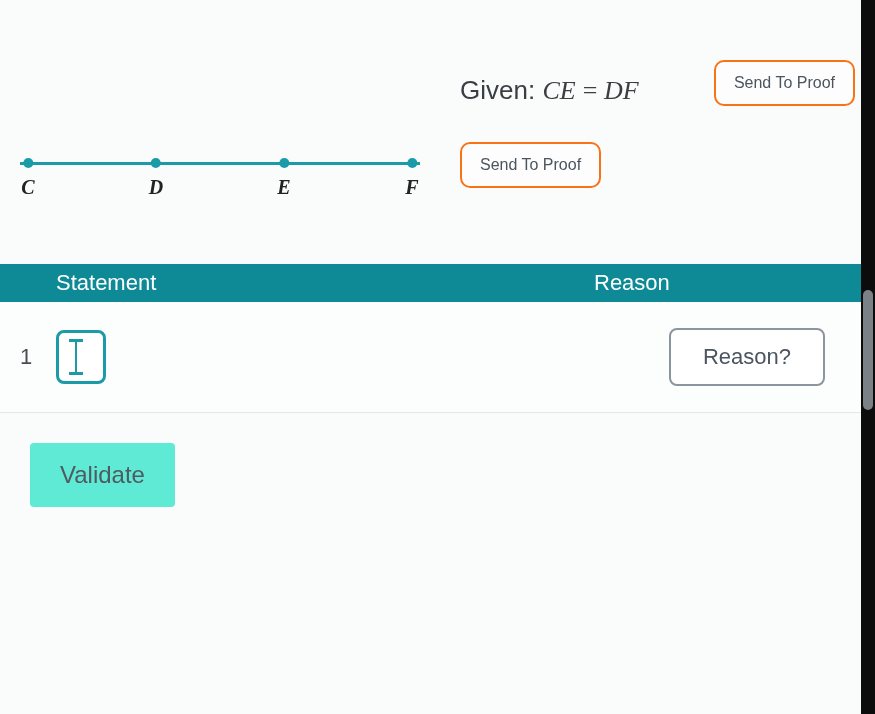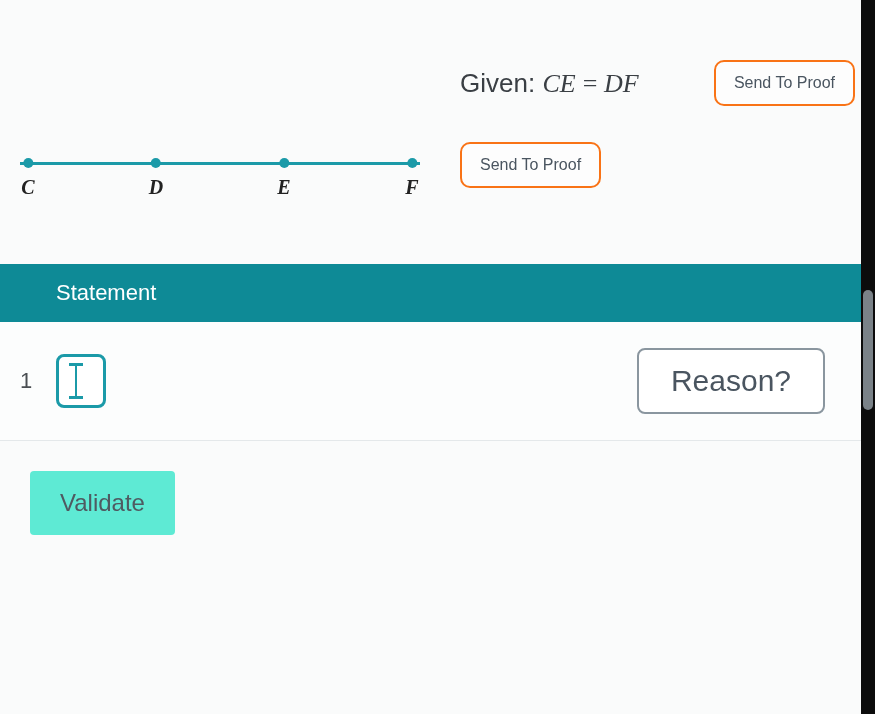--- a/index.html
+++ b/index.html
@@ -58,21 +58,21 @@
     .point.d { left: 34%; }
     .point.e { left: 66%; }
     .point.f { left: 98%; }
 
     .statements-area {
       flex: 1;
       padding-top: 30px;
     }
     .stmt-row {
       display: flex;
-      align-items: center;
+      align-items: flex-end;
       justify-content: space-between;
       margin-bottom: 36px;
     }
     .stmt-text {
       font-size: 26px;
       color: #3a3f44;
     }
     .stmt-text .mathvar {
       font-family: Georgia, 'Times New Roman', serif;
       font-style: italic;
@@ -91,21 +91,21 @@
       cursor: pointer;
       white-space: nowrap;
     }
 
     .table-header {
       display: flex;
       background: #0e8a96;
       color: #fff;
       font-size: 22px;
       font-weight: 400;
-      padding: 16px 0;
+      padding: 6px 0;
       gap: 24px;
     }
     .th-statement {
       flex: 0 0 64%;
       padding-left: 56px;
     }
     .th-reason {
       flex: 1;
       padding-left: 10px;
     }
@@ -148,21 +148,21 @@
       display: flex;
       flex-direction: column;
       align-items: center;
     }
     .reason-btn {
       margin-left: auto;
       margin-right: 30px;
       border: 2px solid #8a969f;
       background: #fff;
       color: #4a5560;
-      font-size: 30px;
+      font-size: 22px;
       padding: 14px 32px;
       border-radius: 8px;
       cursor: pointer;
     }
 
     .bottom-area {
       padding: 30px 30px;
     }
     .validate-btn {
       border: none;
@@ -229,20 +229,21 @@
       <button class="send-btn">Send To Proof</button>
     </div>
     <div class="stmt-row">
       <button class="send-btn">Send To Proof</button>
     </div>
   </div>
 </div>
 
 <div class="table-header">
   <div class="th-statement">Statement</div>
+  <div class="th-reason">Reason</div>
 </div>
 
 <div class="proof-row">
   <div class="row-num">1</div>
   <div class="stmt-input-wrap">
     <div class="cursor-wrap">
       <div class="cursor-cap"></div>
       <div class="cursor-bar"></div>
       <div class="cursor-cap"></div>
     </div>

